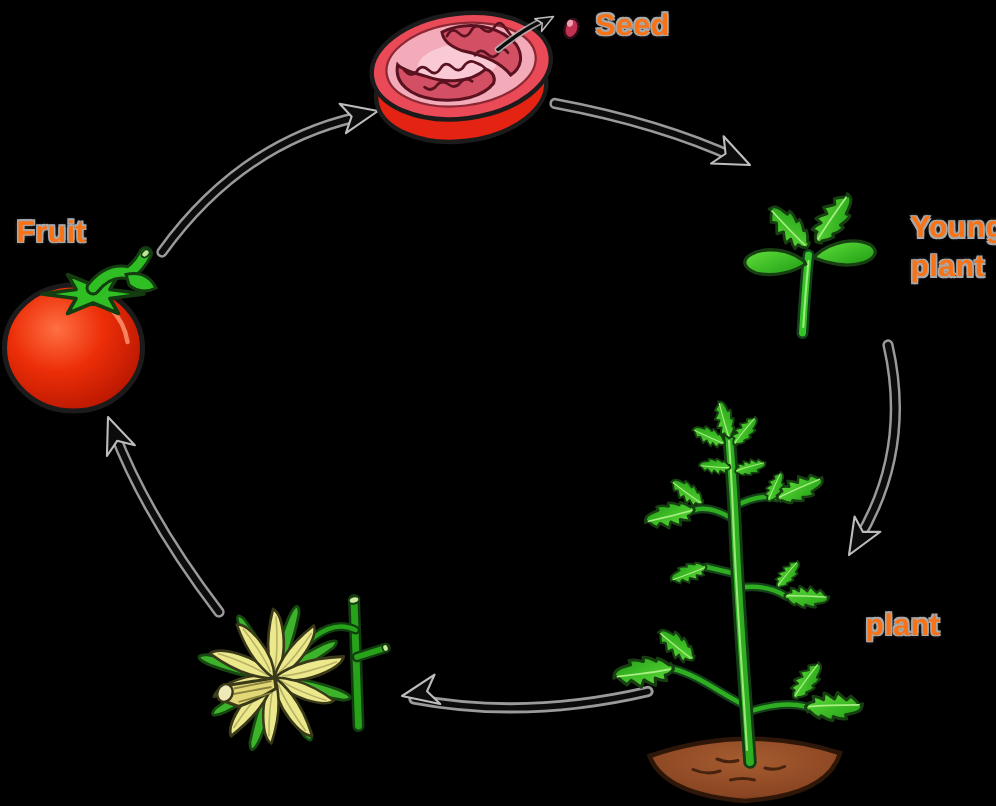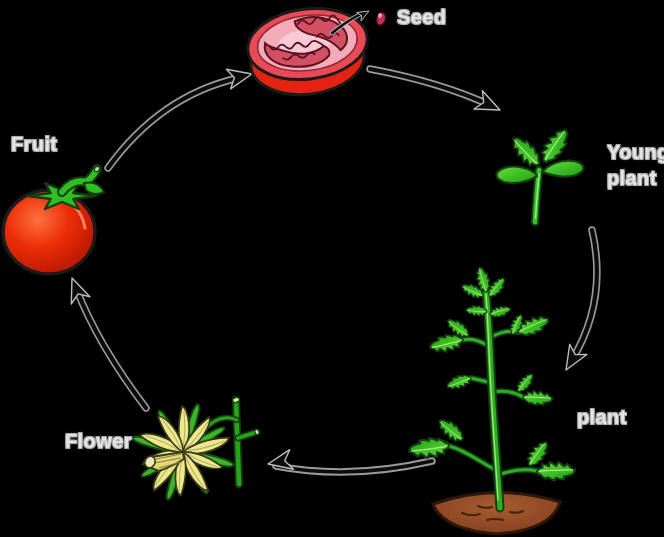--- a/index.html
+++ b/index.html
@@ -11,21 +11,21 @@
     font-family:"Liberation Sans",sans-serif;
   }
   #artwork{position:absolute;left:0;top:0;}
   .label{
     position:absolute;
     font-family:"Liberation Sans",sans-serif;
     font-weight:700;
     font-size:20px;
     line-height:26px;
     letter-spacing:.4px;
-    color:#e5e5e5;
+    color:#f97316;
     text-shadow:-1px -1px 0 #a9a9a9,1px -1px 0 #a9a9a9,-1px 1px 0 #a9a9a9,1px 1px 0 #a9a9a9,0 0 3px #7e7e7e;
     white-space:nowrap;
     user-select:none;
   }
   .arrow-halo{fill:none;stroke:#b5b5b5;stroke-width:7.5;stroke-linecap:round;opacity:.85;}
   .arrow-line{fill:none;stroke:#0b0b0b;stroke-width:4.2;stroke-linecap:round;}
   .arrow-head{fill:#0b0b0b;stroke:#bdbdbd;stroke-width:1.4;stroke-linejoin:round;}
   .squiggle{fill:none;stroke:#5a1220;stroke-width:1.8;stroke-linecap:round;}
 </style>
 </head>
@@ -211,27 +211,26 @@
 
       <path d="M96,196 L73.3,199 L79,209 L62,202 L45,209 L50.7,199 L28,196 L50.7,193 L45,183 L62,190 L79,183 L73.3,193 Z" fill="#2fbf25" stroke="#143c10" stroke-width="2.4" stroke-linejoin="round"></path>
 
       <path d="M62,192 C70,182 78,180 86,182 C92,178 95,173 97,169" fill="none" stroke="#143c10" stroke-width="10" stroke-linecap="round"></path>
       <path d="M62,192 C70,182 78,180 86,182 C92,178 95,173 97,169" fill="none" stroke="#2fbf25" stroke-width="6" stroke-linecap="round"></path>
       <path d="M84,183 Q98,180 104,192 Q94,197 86,190 Z" fill="#2fbf25" stroke="#143c10" stroke-width="2"></path>
       <ellipse cx="97" cy="169" rx="3" ry="2.2" transform="rotate(-40 97 169)" fill="#bfe39a" stroke="#143c10" stroke-width="1.2"></ellipse>
     </g>
   </svg>
 
-  <div class="label" style="left:11px;top:131px;text-align:center;">Fruit</div>
+  <div class="label" style="left:11px;top:142px;text-align:center;">Fruit</div>
 
   <div class="label" style="left:397px;top:4px;">Seed</div>
 
   <div class="label" style="left:607px;top:139px;">
     <span style="display:block">Young</span>
     <span style="display:block">plant</span>
   </div>
 
   <div class="label" style="left:577px;top:404px;">
     <span style="display:block">plant</span>
   </div>
 
-  <div class="label" style="left:65px;top:428px;">Flower</div>
 </div>
 
 </body></html>

